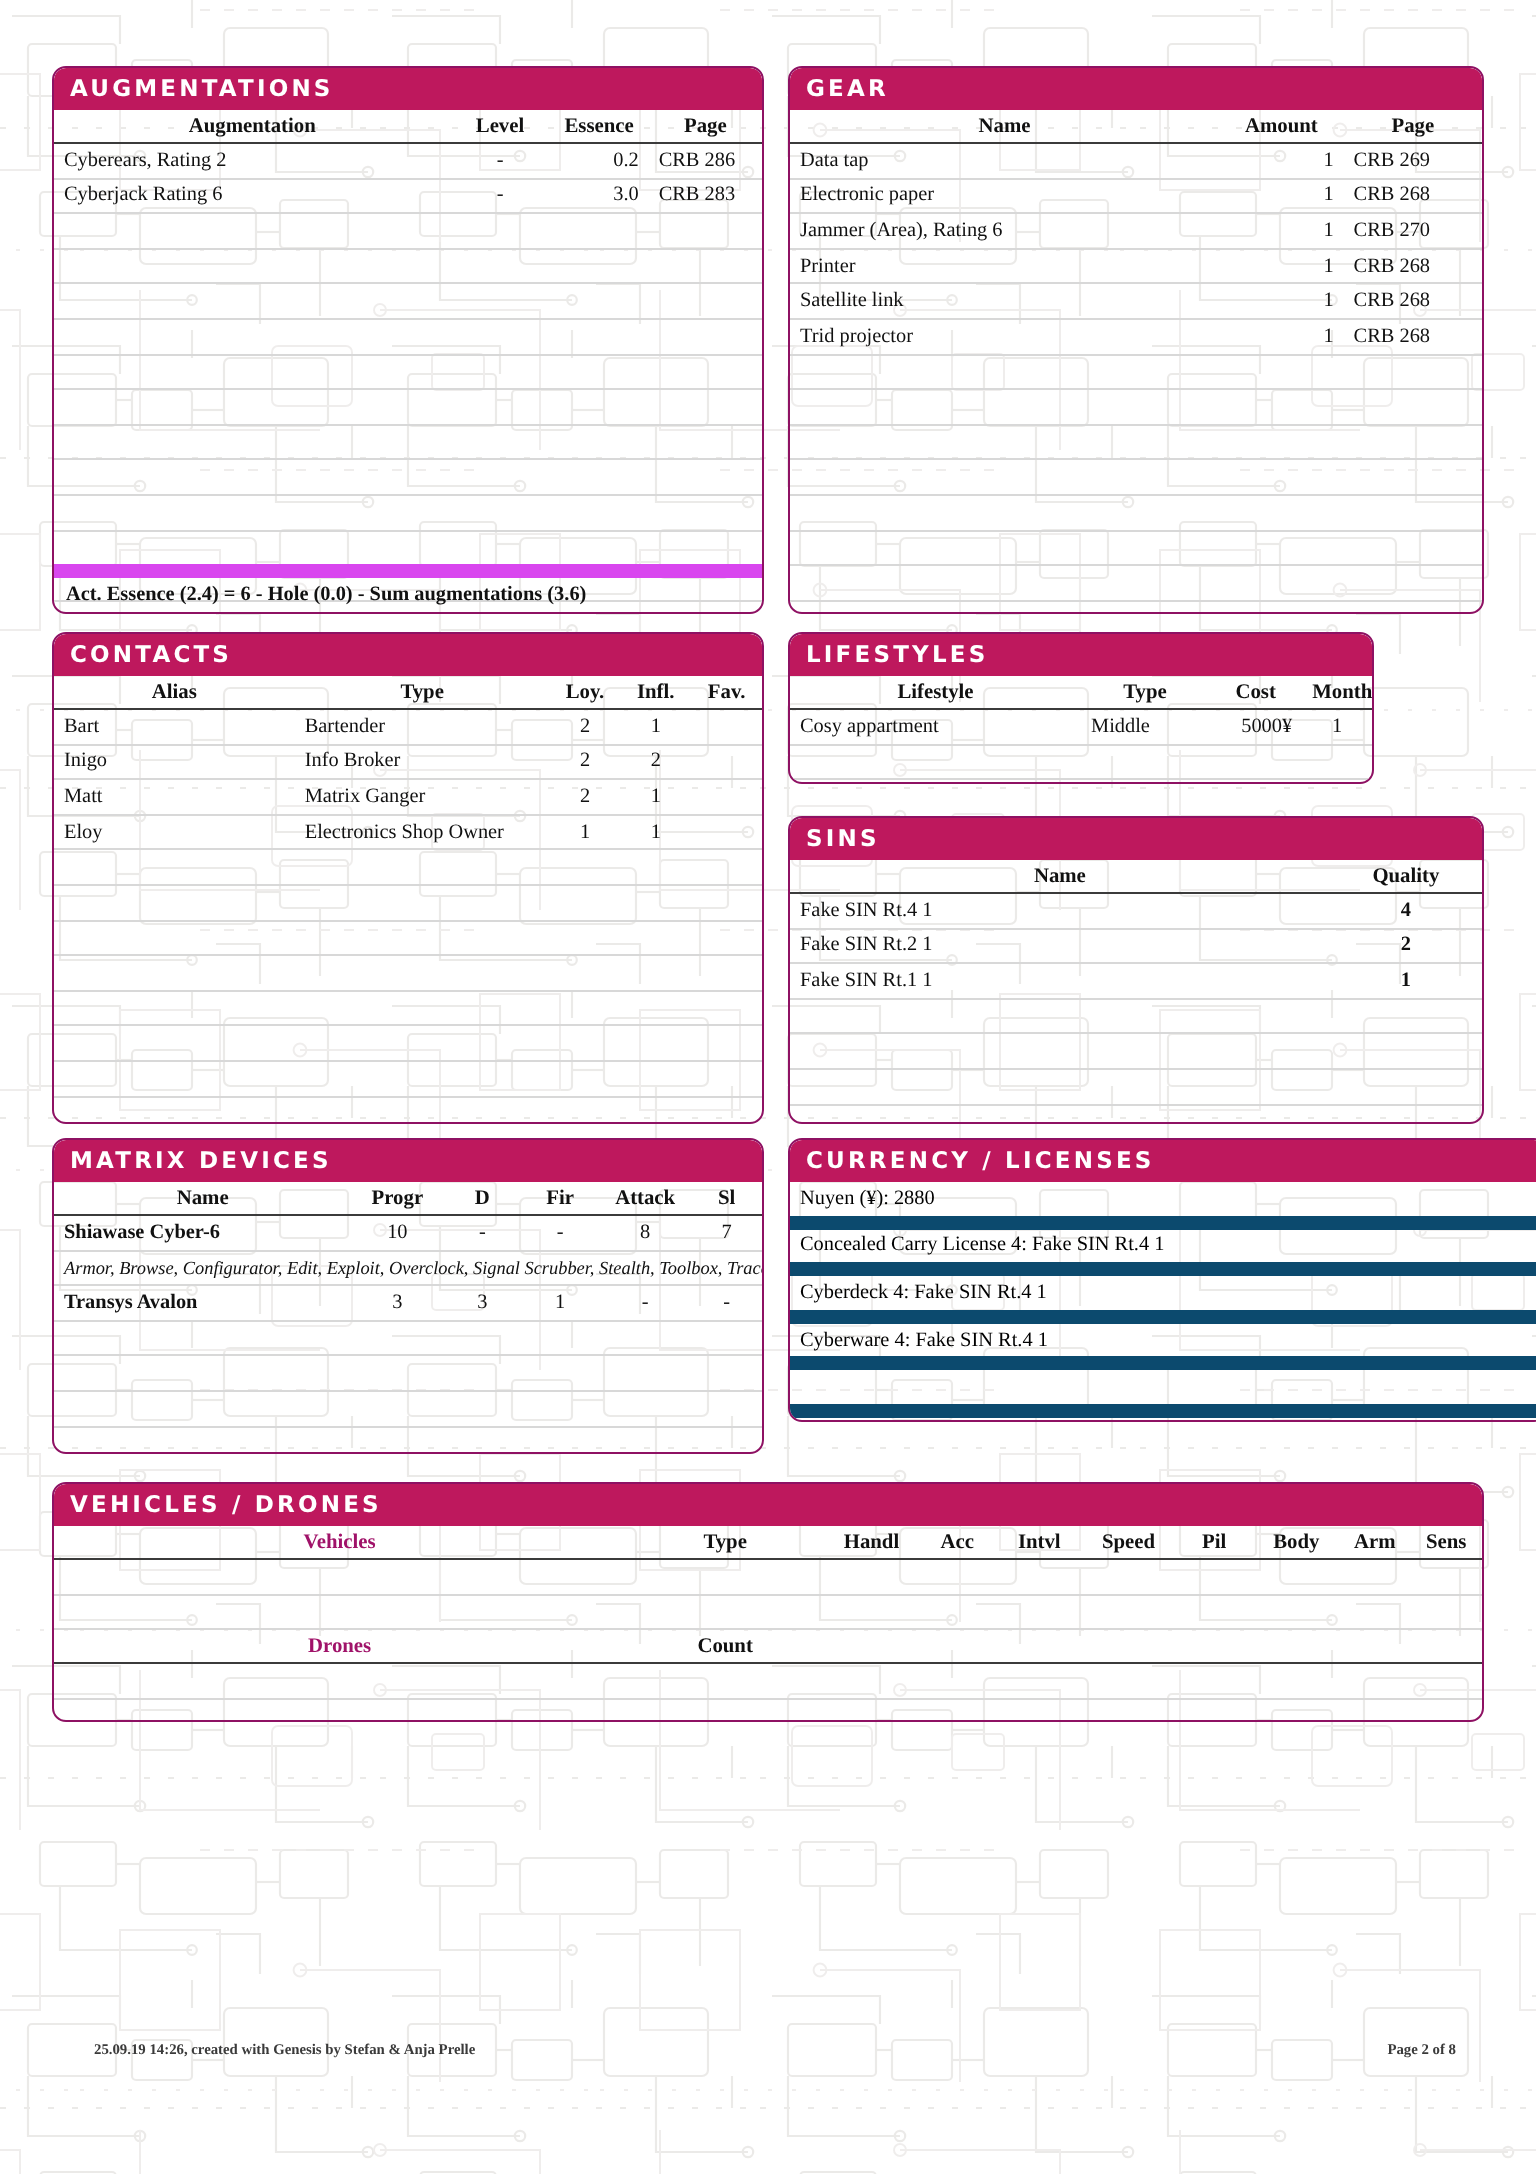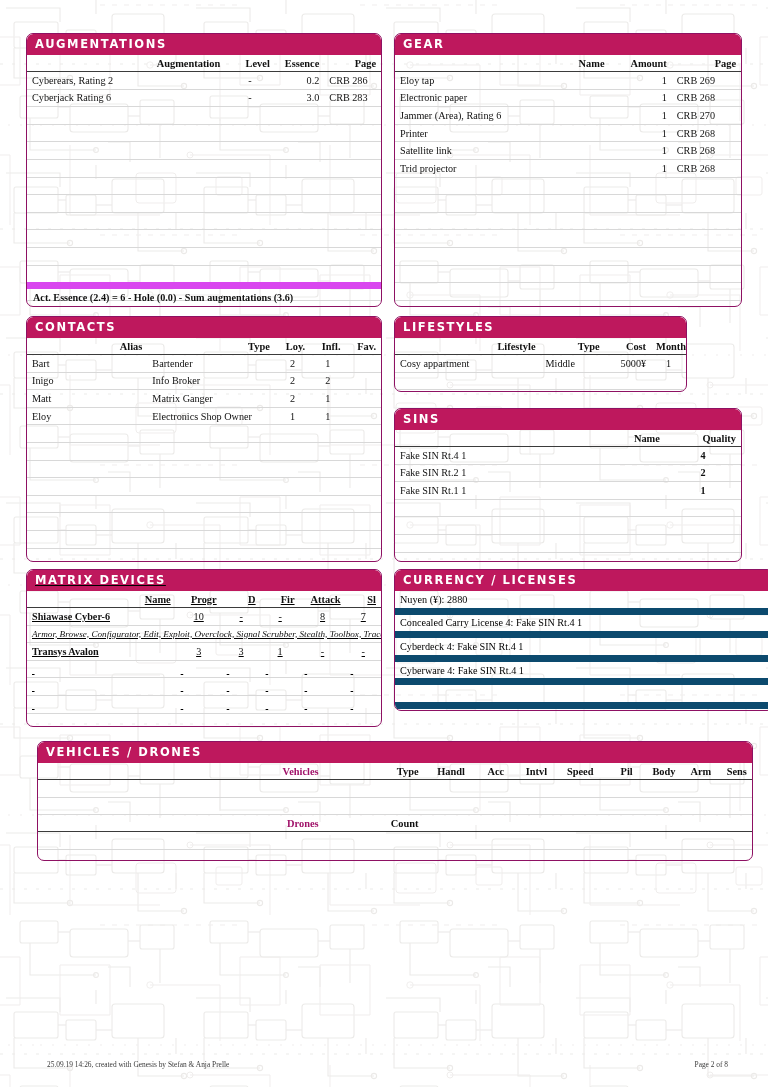--- a/index.html
+++ b/index.html
@@ -57,21 +57,21 @@
 
   table.grid {
     width: 100%;
     border-collapse: collapse;
     table-layout: fixed;
     font-size: 10.2px;
     color: #111111;
   }
   table.grid th {
     font-weight: bold;
-    text-align: right;
+    text-align: center;
     padding: 1px 5px 1px 5px;
     height: 14px;
     border-bottom: 1px solid #3b3b3b;
     white-space: nowrap;
     font-size: 10.4px;
   }
   table.grid td {
     padding: 1px 5px 1px 5px;
     height: 14.6px;
     border-bottom: 1px solid #d8d8d8;
@@ -114,25 +114,26 @@
     overflow: hidden;
   }
 
   .magenta { color: #A01269; font-weight: bold; }
 
   
   #page-footer {
     position: absolute;
     left: 47px;
     right: 40px;
-    top: 1060px;
+    top: 1020px;
     height: 14px;
     font-size: 7.4px;
     color: #3a3a3a;
     z-index: 3;
+    font-weight: bold;
   }
   #page-footer .left { position: absolute; left: 0; top: 0; }
   #page-footer .right { position: absolute; right: 0; top: 0; }
 </style>
 </head>
 <body>
 
 <svg id="watermark" viewBox="0 0 768 1087">
   <defs>
     <pattern id="circuit" width="190" height="165" patternUnits="userSpaceOnUse">
@@ -294,21 +295,21 @@
         </colgroup>
       <thead>
         <tr>
           <th>Name</th>
           <th class="r">Amount</th>
           <th>Page</th>
         </tr>
       </thead>
       <tbody>
           <tr>
-            <td>Eloy tap</td>
+            <td>Data tap</td>
             <td class="r">1</td>
             <td>CRB 269</td>
           </tr>
           <tr>
             <td>Electronic paper</td>
             <td class="r">1</td>
             <td>CRB 268</td>
           </tr>
           <tr>
             <td>Jammer (Area), Rating 6</td>
@@ -555,21 +556,21 @@
             <td>&nbsp;</td>
           </tr>
           <tr class="empty">
             <td>&nbsp;</td>
             <td>&nbsp;</td>
           </tr>
         </tbody>
     </table>
   </div>
 
-  <div class="panel" style="left:26px; top:569px; width:356px; height:158px;text-decoration:underline;">
+  <div class="panel" style="left:26px; top:569px; width:356px; height:158px;">
     <div class="panel-head">MATRIX DEVICES</div>
     <table class="grid">
       <colgroup>
           <col style="width:42%">
           <col style="width:13%">
           <col style="width:11%">
           <col style="width:11%">
           <col style="width:13%">
           <col style="width:10%">
         </colgroup>
@@ -661,21 +662,21 @@
           <tr class="empty">
             <td>&nbsp;</td>
           </tr>
           <tr class="empty">
             <td>&nbsp;</td>
           </tr>
         </tbody>
     </table>
   </div>
 
-  <div class="panel" style="left:26px; top:741px; width:716px; height:120px;margin-left:11px;">
+  <div class="panel" style="left:26px; top:741px; width:716px; height:120px;">
     <div class="panel-head">VEHICLES / DRONES</div>
     <table class="grid">
       <colgroup>
         <col style="width:40%">
           <col style="width:14%">
           <col style="width:6.5%">
           <col style="width:5.5%">
         <col style="width:6%">
           <col style="width:6.5%">
           <col style="width:5.5%">

